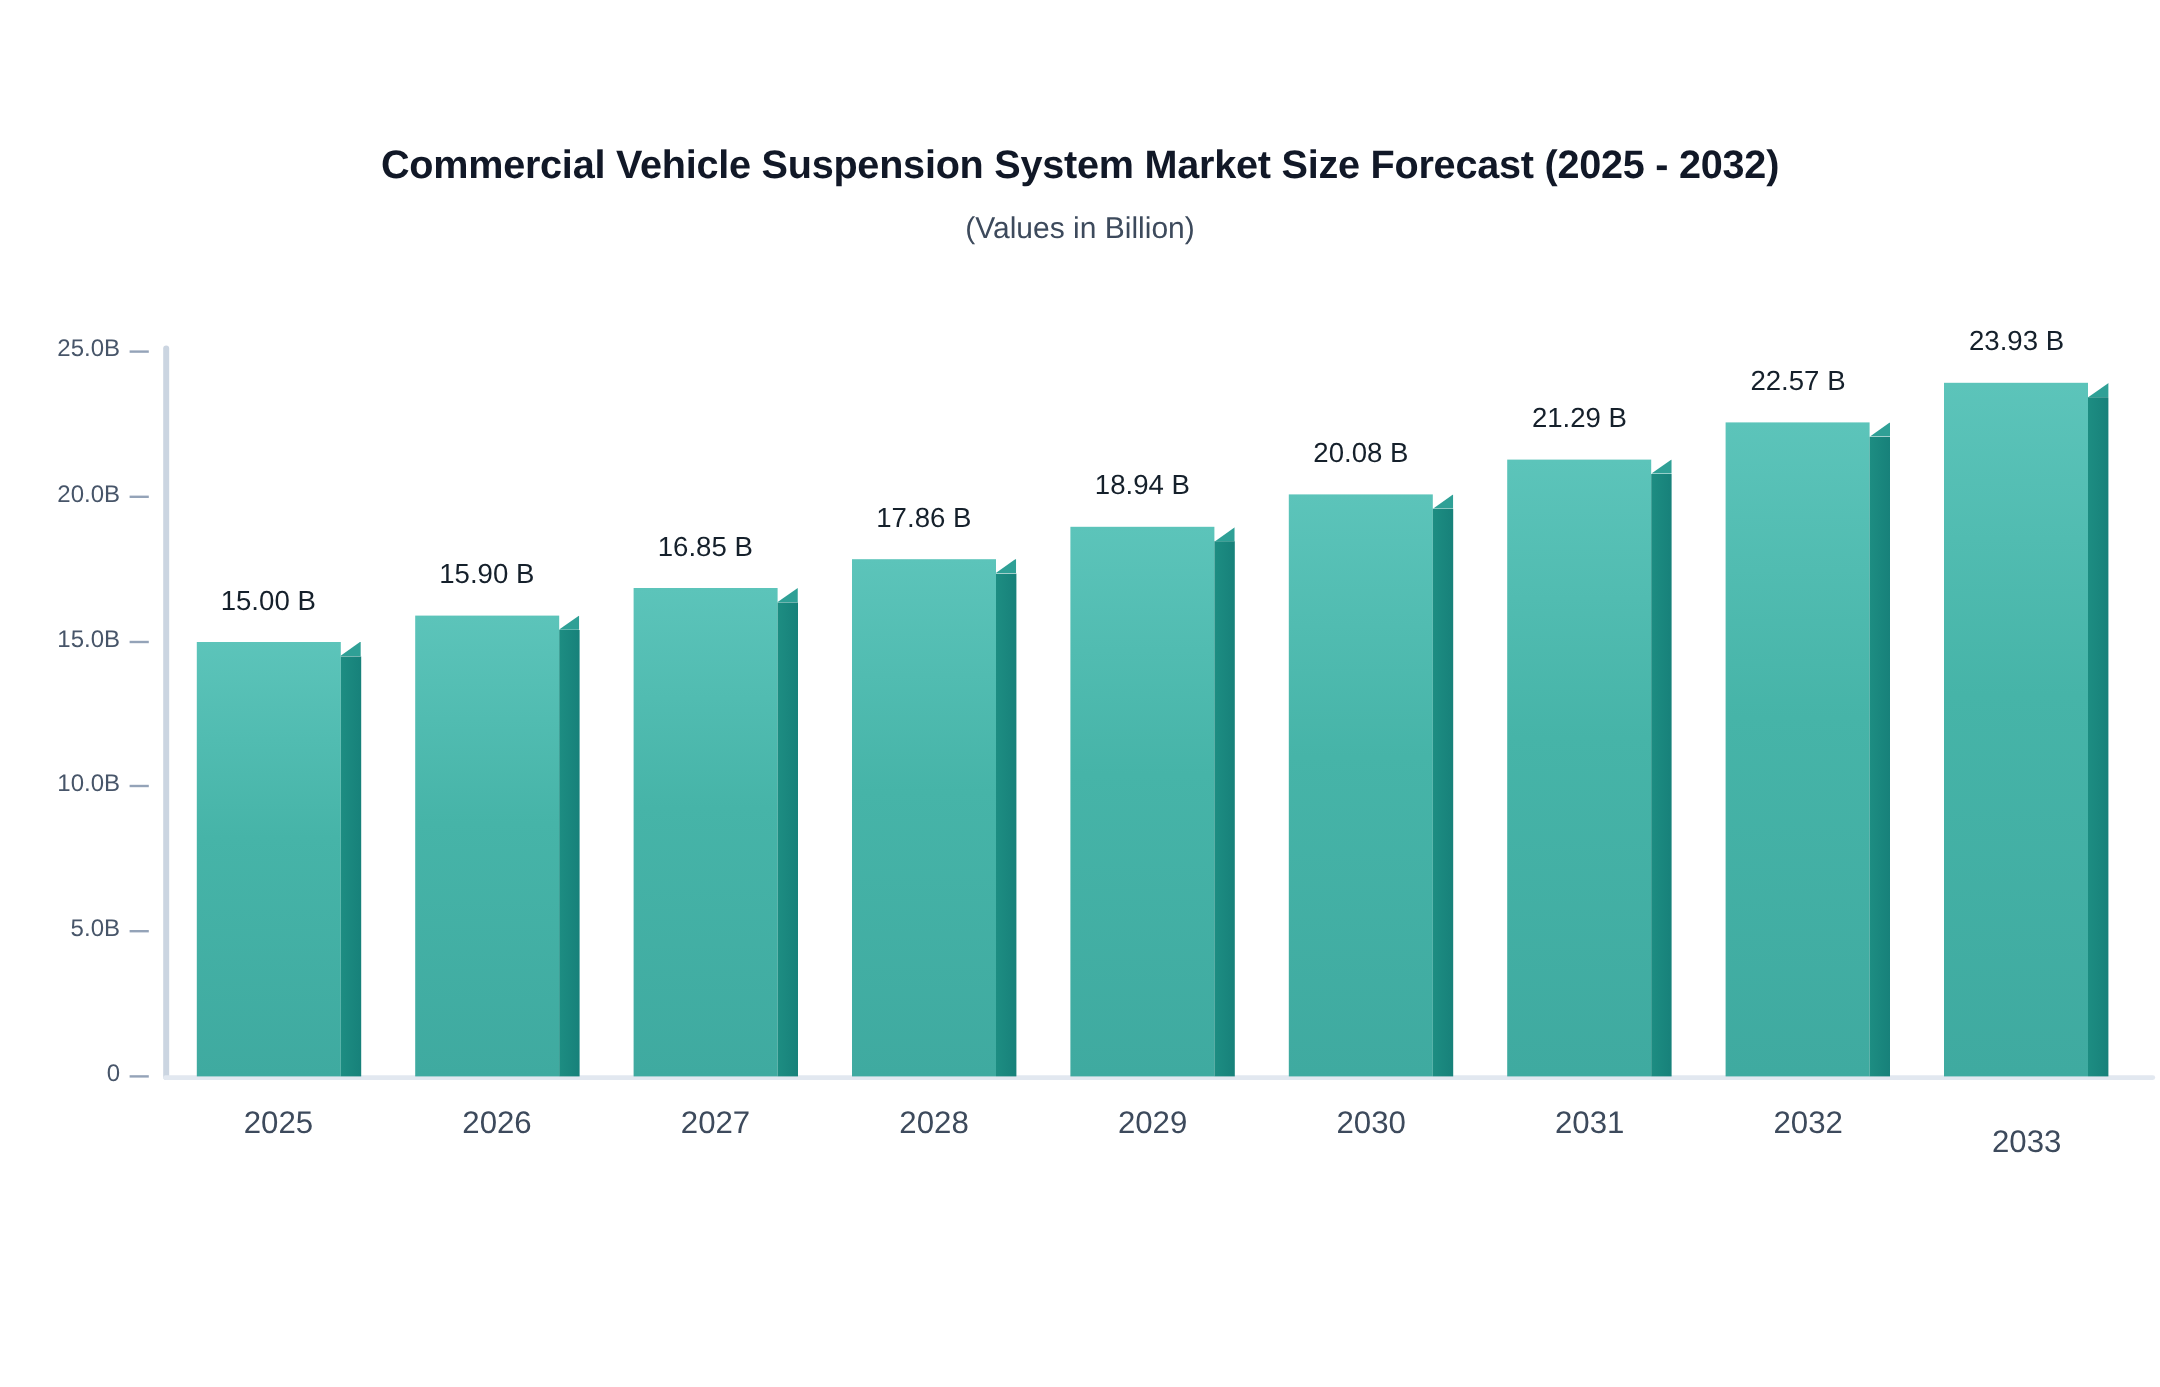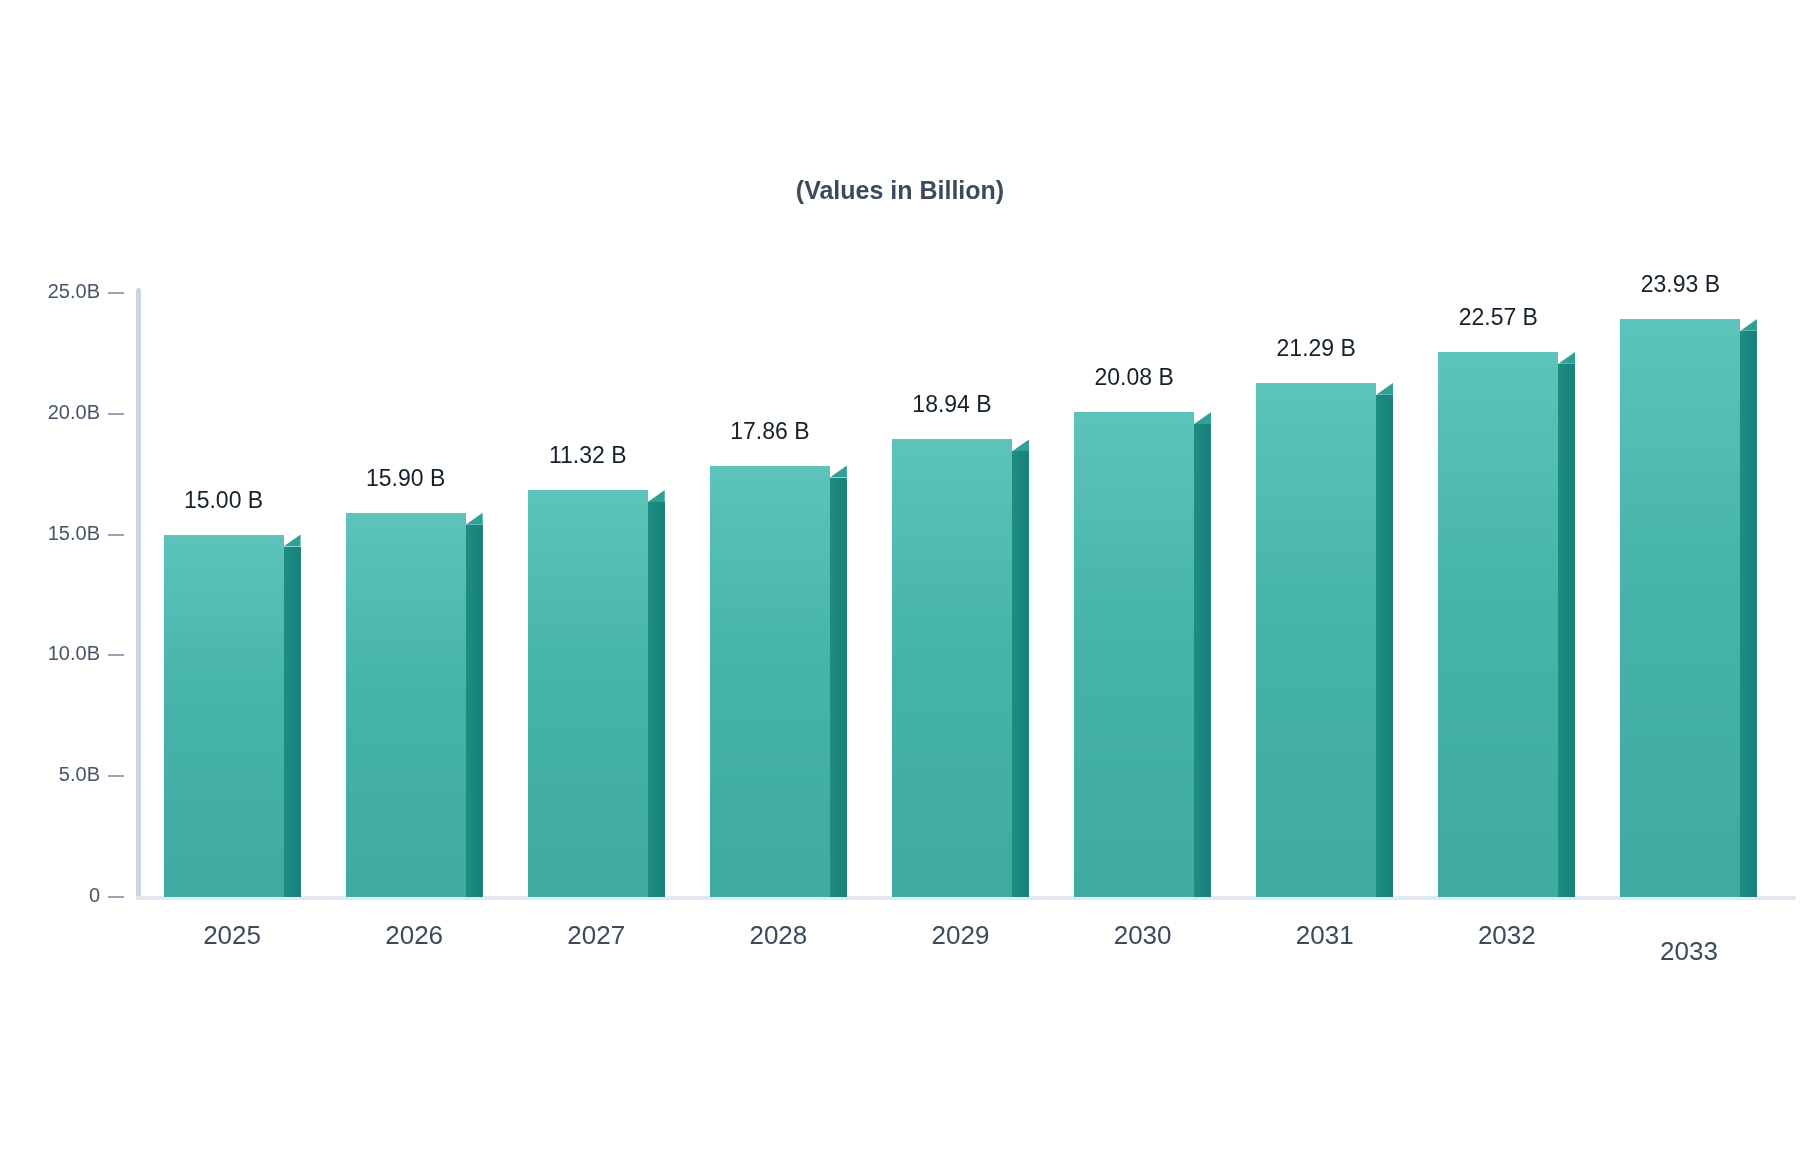--- a/index.html
+++ b/index.html
@@ -31,21 +31,21 @@
     letter-spacing: -0.2px;
     white-space: nowrap;
   }
   #subtitle {
     position: absolute;
     top: 176px;
     left: 0;
     width: 1800px;
     text-align: center;
     font-size: 25px;
-    font-weight: bold;
+    font-weight: normal;
     color: #3d4a5c;
     white-space: nowrap;
   }
 
   
   #cagr-badge {
     position: absolute;
     top: 256px;
     left: 803px;
     width: 270px;
@@ -177,20 +177,21 @@
     position: absolute;
     left: 100px;
     top: 0px;
   }
 </style>
 </head>
 <body>
 
 <div id="page">
 
+  <div id="title">Commercial Vehicle Suspension System Market Size Forecast (2025 - 2032)</div>
   <div id="subtitle">(Values in Billion)</div>
 
 
   <div id="plot">
     <div id="y-axis-line"></div>
     <div id="x-axis-line"></div>
     <div id="yticks">
         <div class="ytick-label" style="top: 884px;">0</div>
         <div class="ytick-dash" style="top: 896px;"></div>
         <div class="ytick-label" style="top: 763.2px;">5.0B</div>
@@ -215,21 +216,21 @@
           <div class="bar-face" style="height: 384.144px;"></div>
           <div class="bar-side" style="height: 372.144px;"></div>
           <div class="bar-top-shape" style="bottom: 372.144px;"></div>
         </div>
         <div class="bar-label" style="left: 305.667px; top: 464.856px;">15.90 B</div>
         <div class="bar-group" style="left: 527.778px; width: 120px; height: 407.096px;">
           <div class="bar-face" style="height: 407.096px;"></div>
           <div class="bar-side" style="height: 395.096px;"></div>
           <div class="bar-top-shape" style="bottom: 395.096px;"></div>
         </div>
-        <div class="bar-label" style="left: 487.778px; top: 441.904px;">11.32 B</div>
+        <div class="bar-label" style="left: 487.778px; top: 441.904px;">16.85 B</div>
         <div class="bar-group" style="left: 709.889px; width: 120px; height: 431.498px;">
           <div class="bar-face" style="height: 431.498px;"></div>
           <div class="bar-side" style="height: 419.498px;"></div>
           <div class="bar-top-shape" style="bottom: 419.498px;"></div>
         </div>
         <div class="bar-label" style="left: 669.889px; top: 417.502px;">17.86 B</div>
         <div class="bar-group" style="left: 892px; width: 120px; height: 457.59px;">
           <div class="bar-face" style="height: 457.59px;"></div>
           <div class="bar-side" style="height: 445.59px;"></div>
           <div class="bar-top-shape" style="bottom: 445.59px;"></div>

